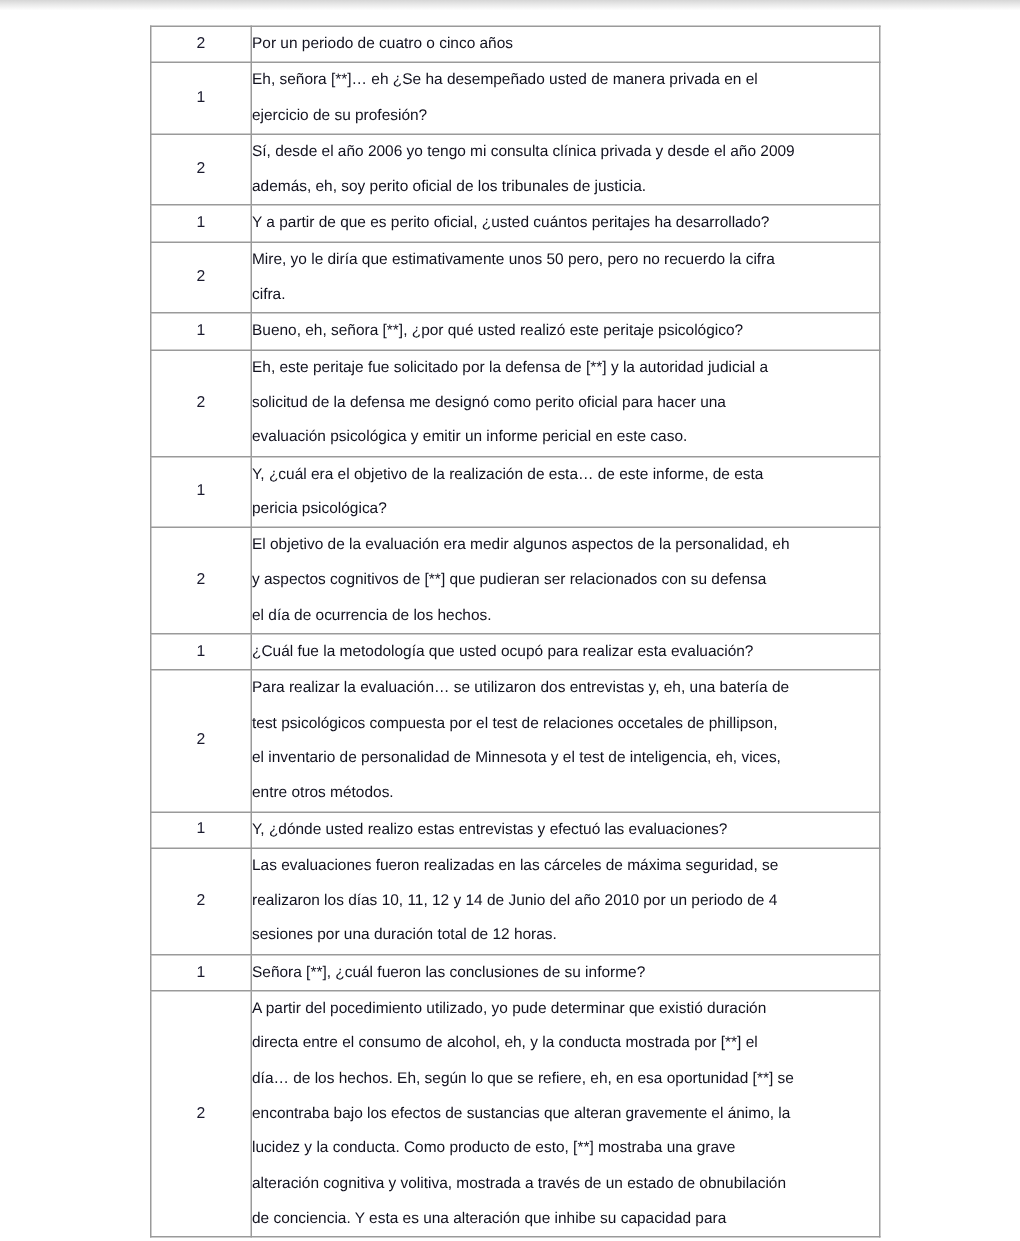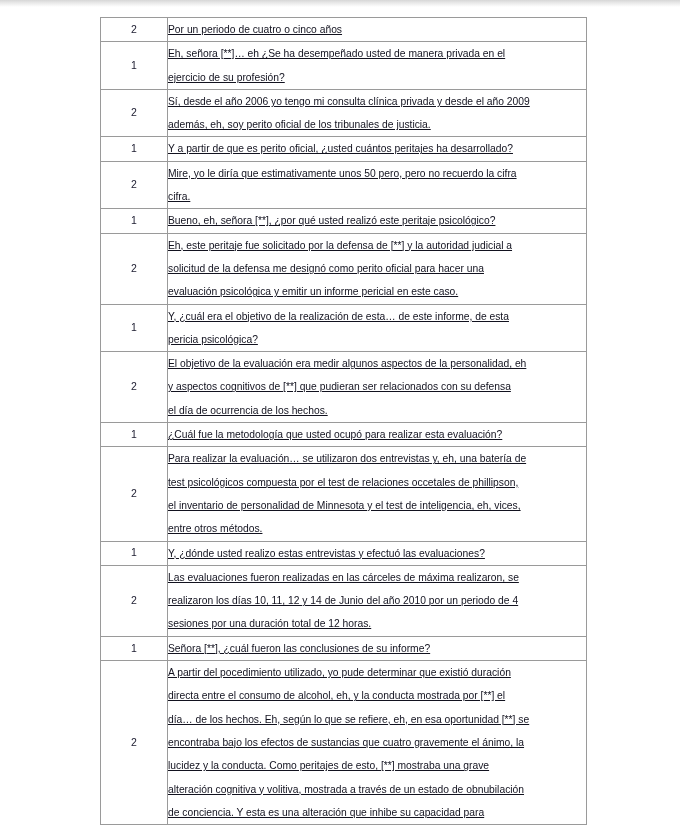--- a/index.html
+++ b/index.html
@@ -51,21 +51,20 @@
     text-align: center;
     font-size: 10.5px;
     color: #1a1a2e;
     line-height: 1.1;
   }
   td.utterance-cell {
     width: 418px;
     padding: 3px 6px 3px 7px;
     font-size: 10.3px;
     color: #12121f;
-    text-decoration: underline;
   }
   .utterance-line {
     height: 23.3px;
     line-height: 23.3px;
     white-space: nowrap;
     overflow: hidden;
   }
   .speaker-num {
     display: block;
   }
@@ -183,42 +182,42 @@
           </td>
           <td class="utterance-cell">
             <div class="utterance-line">Y, ¿dónde usted realizo estas entrevistas y efectuó las evaluaciones?</div>
           </td>
         </tr>
         <tr>
           <td class="speaker-cell">
             <span class="speaker-num">2</span>
           </td>
           <td class="utterance-cell">
-            <div class="utterance-line">Las evaluaciones fueron realizadas en las cárceles de máxima realizaron, se</div>
+            <div class="utterance-line">Las evaluaciones fueron realizadas en las cárceles de máxima seguridad, se</div>
             <div class="utterance-line">realizaron los días 10, 11, 12 y 14 de Junio del año 2010 por un periodo de 4</div>
             <div class="utterance-line">sesiones por una duración total de 12 horas.</div>
           </td>
         </tr>
         <tr>
           <td class="speaker-cell">
             <span class="speaker-num">1</span>
           </td>
           <td class="utterance-cell">
             <div class="utterance-line">Señora [**], ¿cuál fueron las conclusiones de su informe?</div>
           </td>
         </tr>
         <tr>
           <td class="speaker-cell">
             <span class="speaker-num">2</span>
           </td>
           <td class="utterance-cell">
             <div class="utterance-line">A partir del pocedimiento utilizado, yo pude determinar que existió duración</div>
             <div class="utterance-line">directa entre el consumo de alcohol, eh, y la conducta mostrada por [**] el</div>
             <div class="utterance-line">día… de los hechos. Eh, según lo que se refiere, eh, en esa oportunidad [**] se</div>
-            <div class="utterance-line">encontraba bajo los efectos de sustancias que cuatro gravemente el ánimo, la</div>
-            <div class="utterance-line">lucidez y la conducta. Como peritajes de esto, [**] mostraba una grave</div>
+            <div class="utterance-line">encontraba bajo los efectos de sustancias que alteran gravemente el ánimo, la</div>
+            <div class="utterance-line">lucidez y la conducta. Como producto de esto, [**] mostraba una grave</div>
             <div class="utterance-line">alteración cognitiva y volitiva, mostrada a través de un estado de obnubilación</div>
             <div class="utterance-line">de conciencia. Y esta es una alteración que inhibe su capacidad para</div>
           </td>
         </tr>
       </tbody>
   </table>
 </div>
 
 </body></html>

